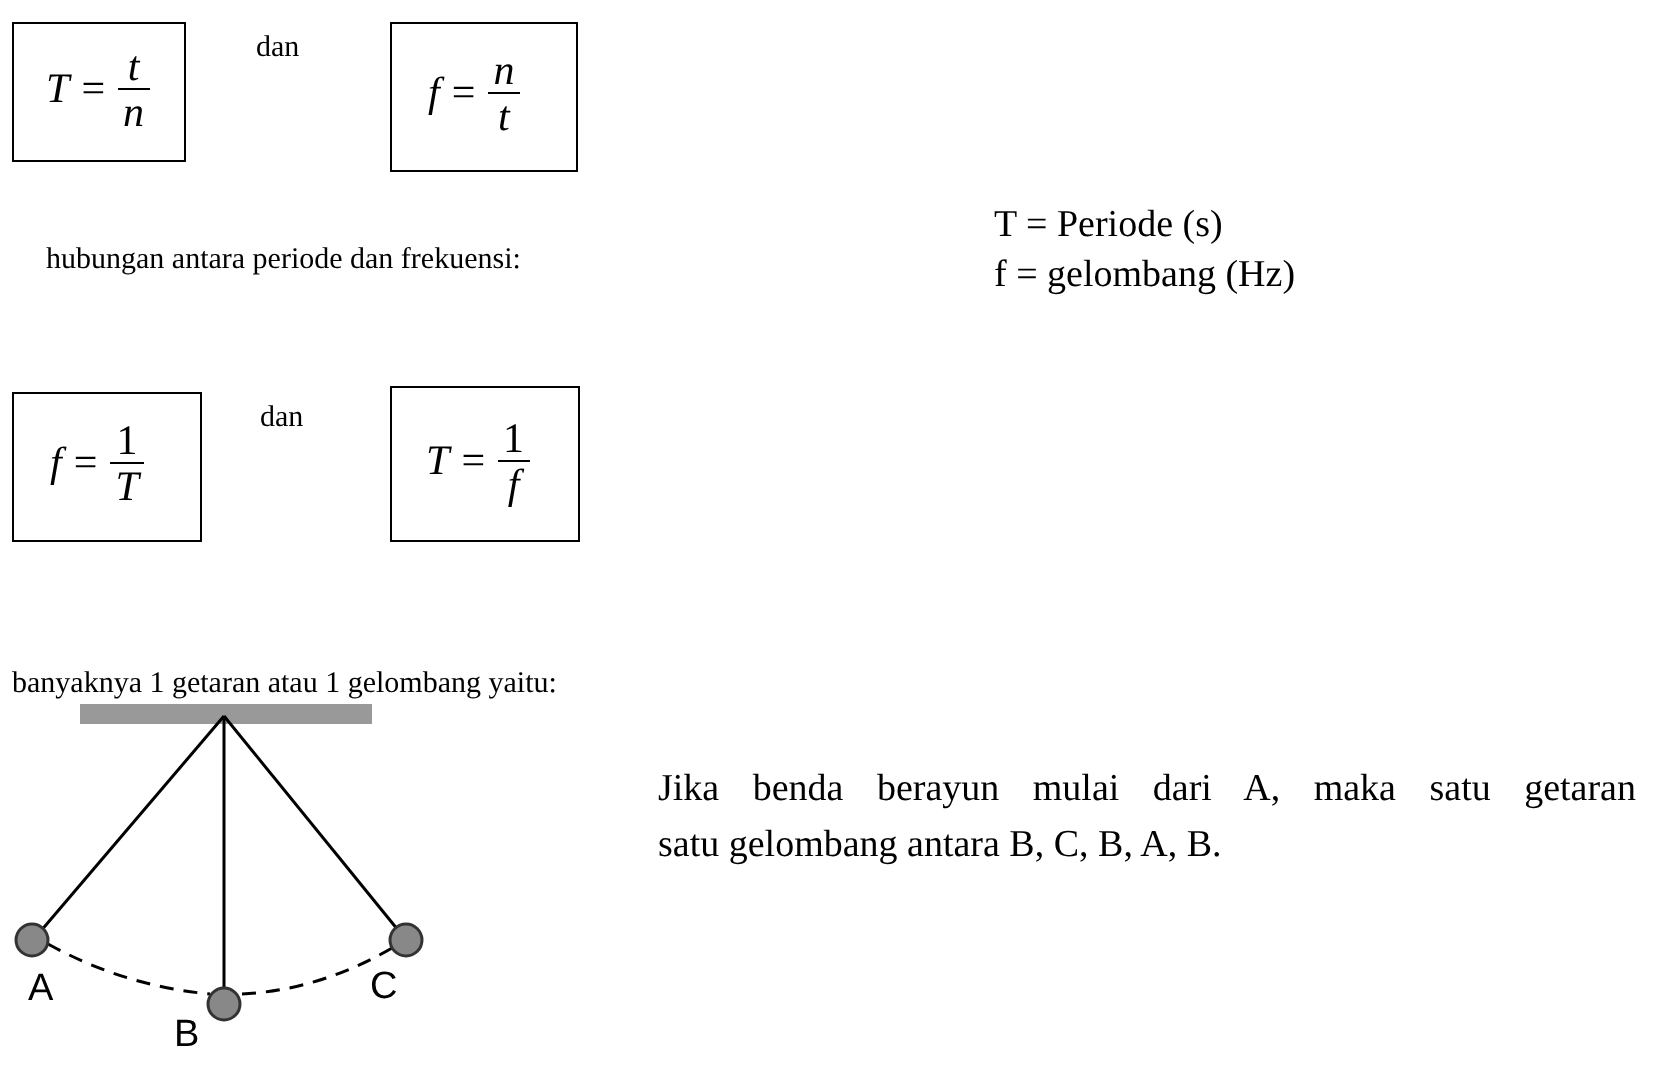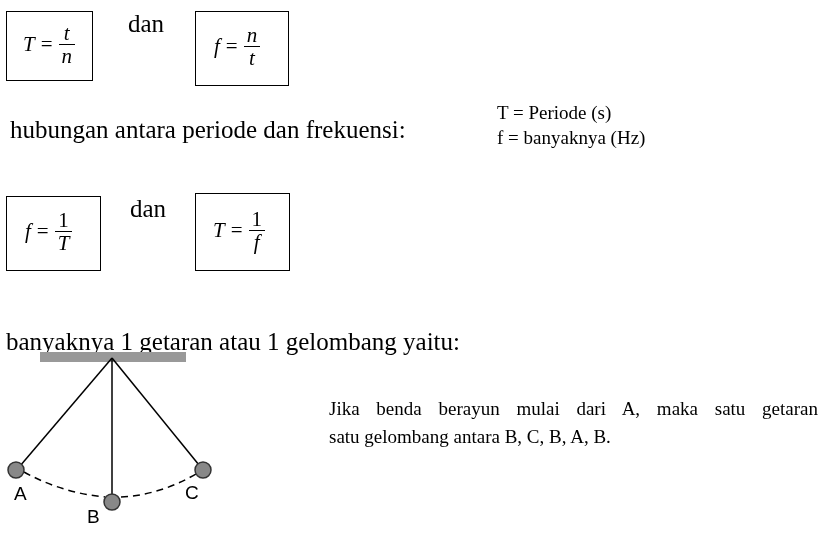--- a/index.html
+++ b/index.html
@@ -7,21 +7,21 @@
          font-family:"Liberation Serif", "DejaVu Serif", serif; color:#000; }
   .abs { position:absolute; }
   .box { position:absolute; border:1px solid #000; box-sizing:border-box; background:#fff; }
   .eq { position:absolute; display:flex; align-items:center; font-family:"Liberation Serif", serif;
         font-size:21px; font-style:italic; }
   .eq .eqsign { font-style:normal; margin:0 6px; font-size:21px; }
   .frac { display:inline-flex; flex-direction:column; align-items:center; }
   .frac .num, .frac .den { line-height:22px; padding:0 3px; }
   .frac .num.up { font-style:normal; }
   .frac .bar { width:100%; height:0; border-top:1px solid #000; }
-  .txt { position:absolute; font-size:25px; white-space:nowrap; line-height:22px; }
+  .txt { position:absolute; font-size:15px; white-space:nowrap; line-height:22px; }
   .legend { position:absolute; font-size:19px; line-height:25px; }
   .para { position:absolute; font-size:19px; line-height:27.5px; text-align:justify; width:489px; }
   .para-line { display:block; text-align:justify; text-align-last:justify; height:27.5px; }
   .para-line.last { text-align-last:left; }
   svg text { font-family:"Liberation Sans", "DejaVu Sans", sans-serif; }
 </style>
 </head>
 <body>
 
 <div class="box" style="left:6px;top:11px;width:87px;height:70px;">
@@ -43,25 +43,25 @@
     <span>f</span>
     <span class="eqsign">=</span>
     <span class="frac">
       <span class="num">n</span>
       <span class="bar"></span>
       <span class="den">t</span>
     </span>
   </div>
 </div>
 
-<div class="txt" style="left:10px;top:119px;">hubungan antara periode dan frekuensi:</div>
+<div class="txt" style="left:23px;top:119px;">hubungan antara periode dan frekuensi:</div>
 
 <div class="legend" style="left:497px;top:100px;">
   <div>T = Periode (s)</div>
-  <div>f = banyaknya (Hz)</div>
+  <div>f = gelombang (Hz)</div>
 </div>
 
 <div class="box" style="left:6px;top:196px;width:95px;height:75px;">
   <div class="eq" style="left:18px;top:12px;">
     <span>f</span>
     <span class="eqsign">=</span>
     <span class="frac">
       <span class="num up">1</span>
       <span class="bar"></span>
       <span class="den">T</span>
@@ -92,16 +92,16 @@
   <line x1="112" y1="358" x2="199" y2="465" stroke="#000" stroke-width="1.5"></line>
   <path d="M24 472 Q62 493 105 497 M121 497 Q160 495 196 474" fill="none" stroke="#000" stroke-width="1.5" stroke-dasharray="7,5"></path>
   <circle cx="16" cy="470" r="8" fill="#888888" stroke="#333" stroke-width="1.5"></circle>
   <circle cx="112" cy="502" r="8" fill="#888888" stroke="#333" stroke-width="1.5"></circle>
   <circle cx="203" cy="470" r="8" fill="#888888" stroke="#333" stroke-width="1.5"></circle>
   <text x="14" y="500" font-size="19" fill="#000">A</text>
   <text x="87" y="523" font-size="19" fill="#000">B</text>
   <text x="185" y="499" font-size="19" fill="#000">C</text>
 </svg>
 
-<div class="para" style="left:329px;top:395px;">
+<div class="para" style="left:329px;top:381px;">
   <span class="para-line">Jika benda berayun mulai dari A, maka satu getaran</span>
   <span class="para-line last">satu gelombang antara B, C, B, A, B.</span>
 </div>
 
 </body></html>

